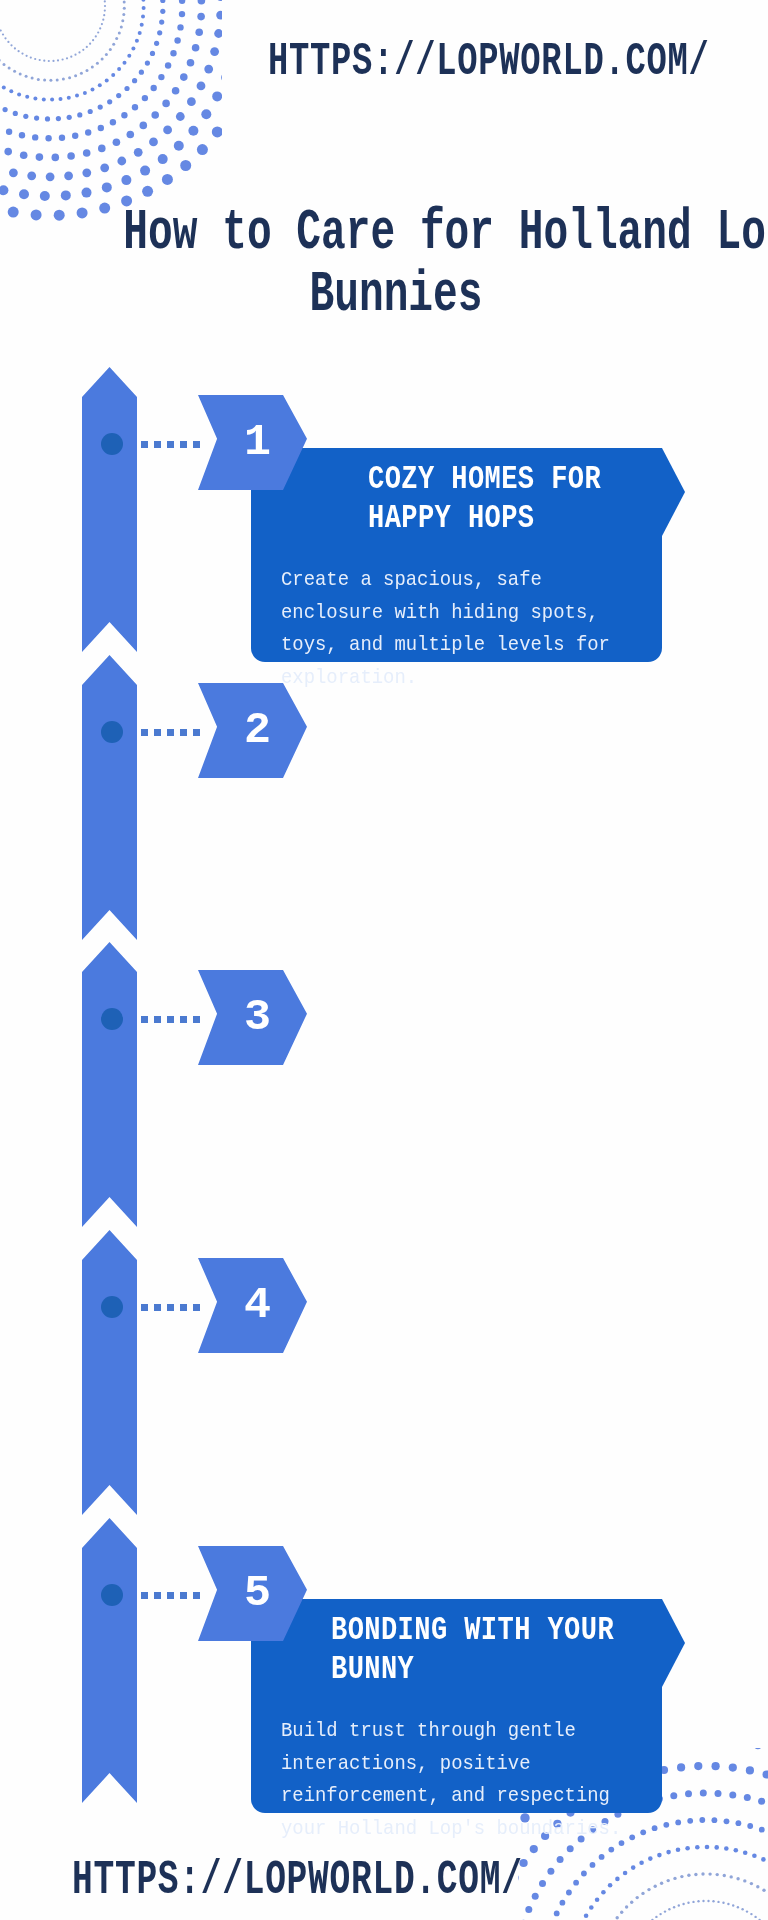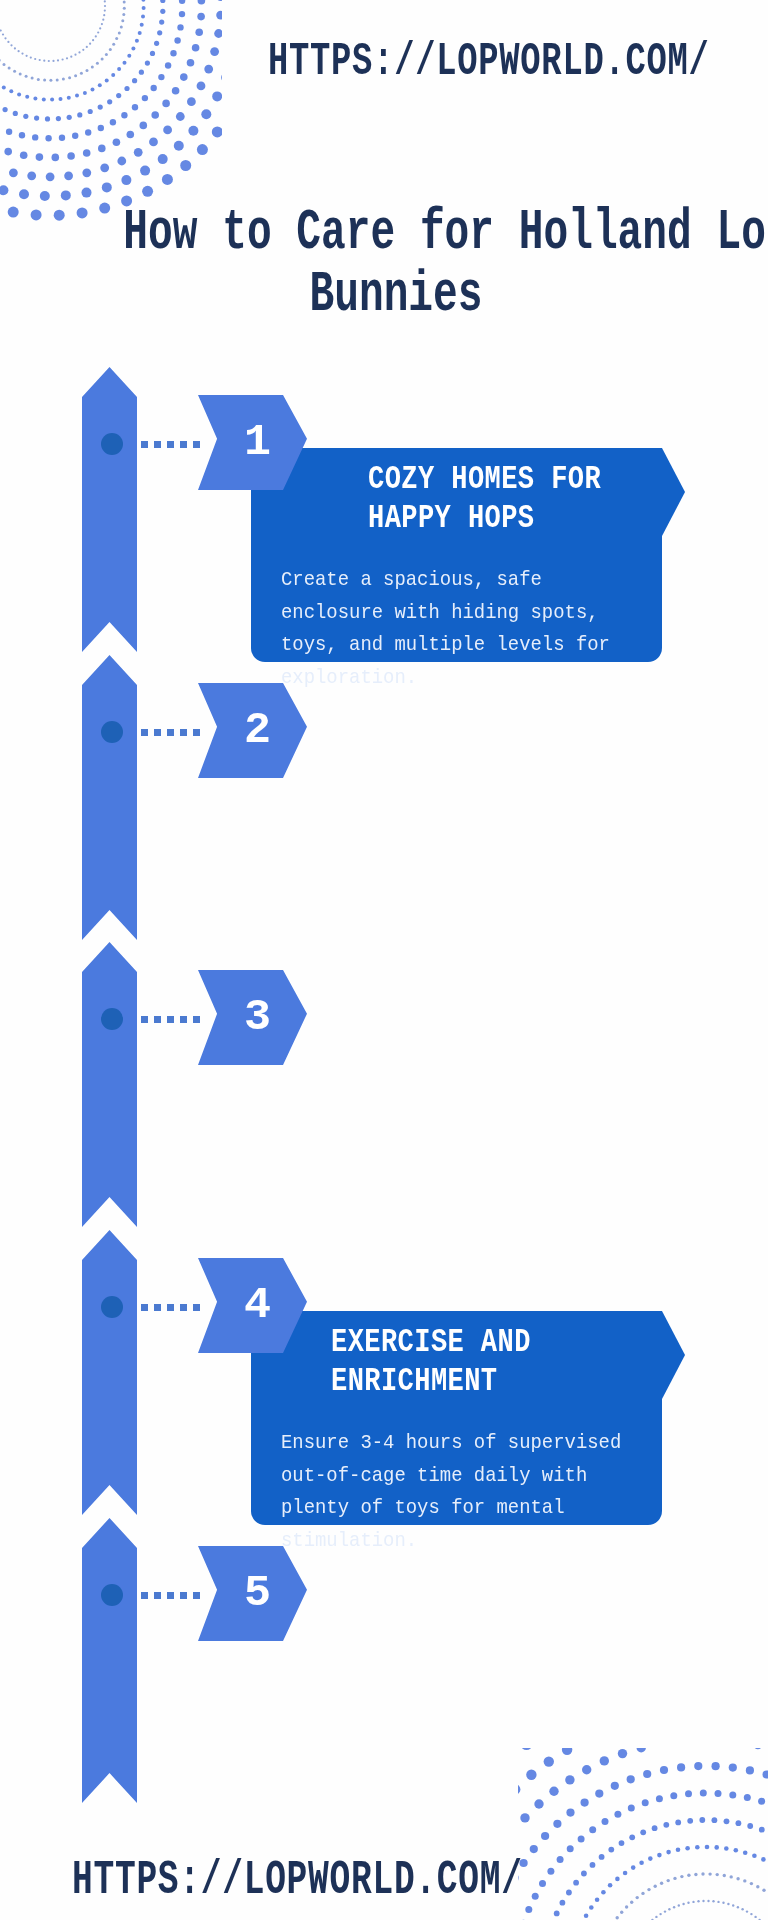--- a/index.html
+++ b/index.html
@@ -451,33 +451,33 @@
     <div class="dash"></div>
     <div class="penta">
         <span>3</span>
       </div>
   </div>
 
   <div class="step step-4" style="top:1225px">
     <div class="bar-seg"></div>
     <div class="node-dot"></div>
     <div class="dash"></div>
-    <div class="card">
-      <div class="tip"></div>
-      <div class="card-title"><span>EXERCISE AND</span><br><span>ENRICHMENT</span></div>
-      <div class="card-body">Ensure 3-4 hours of supervised out-of-cage time daily with plenty of toys for mental stimulation.</div>
-    </div>
     <div class="penta">
         <span>4</span>
       </div>
   </div>
 
   <div class="step step-5" style="top:1513px">
     <div class="bar-seg"></div>
     <div class="node-dot"></div>
     <div class="dash"></div>
+    <div class="card">
+      <div class="tip"></div>
+      <div class="card-title"><span>BONDING WITH YOUR</span><br><span>BUNNY</span></div>
+      <div class="card-body">Build trust through gentle interactions, positive reinforcement, and respecting your Holland Lop's boundaries.</div>
+    </div>
     <div class="penta">
         <span>5</span>
       </div>
   </div>
 
   <div class="footer-url">HTTPS://LOPWORLD.COM/</div>
 </div>
 
 </body></html>

